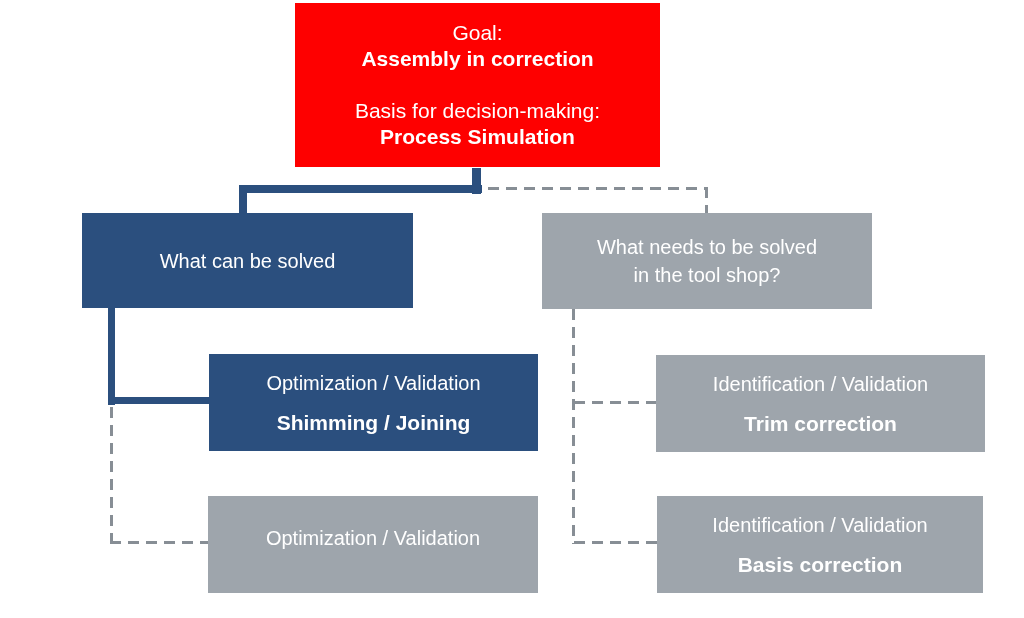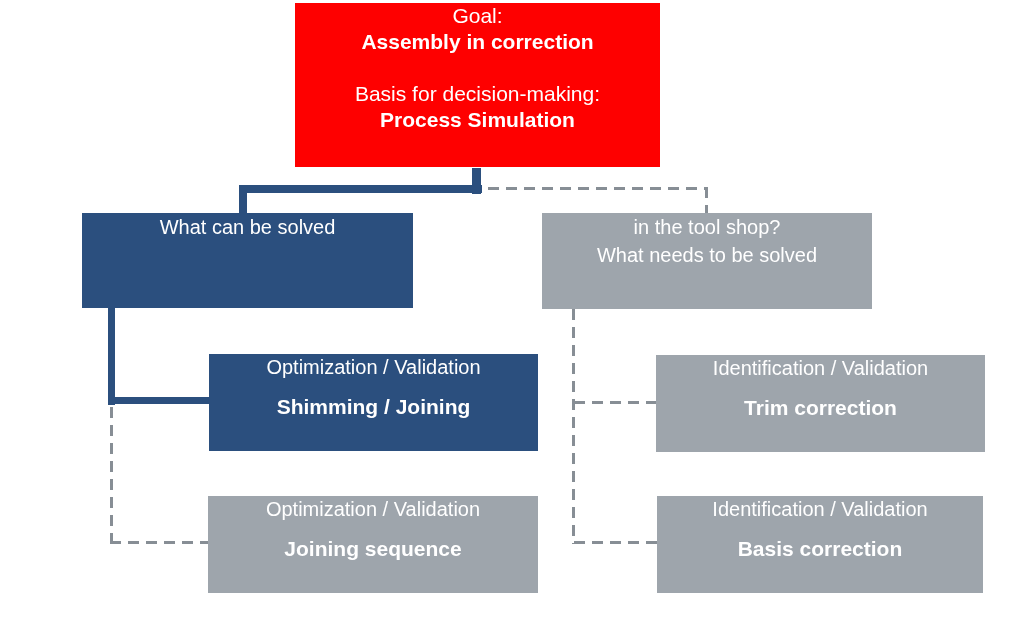--- a/index.html
+++ b/index.html
@@ -15,21 +15,21 @@
     height: 618px;
     background: #FFFFFF;
     overflow: hidden;
   }
   
   .node {
     position: absolute;
     display: flex;
     flex-direction: column;
     align-items: center;
-    justify-content: flex-start;
+    justify-content: center;
     text-align: center;
     color: #FFFFFF;
     box-sizing: border-box;
   }
   .node.red  { background: #FE0000; }
   .node.blue { background: #2B4F7E; }
   .node.gray { background: #9EA5AC; }
 
   .gline { font-size: 21px; line-height: 26px; font-weight: normal; }
   .gline.bold { font-weight: bold; }
@@ -77,32 +77,31 @@
     <div class="gspacer"></div>
     <div class="gline">Basis for decision-making:</div>
     <div class="gline bold">Process Simulation</div>
   </div>
 
   <div class="node blue" style="left:82px; top:213px; width:331px; height:95px;">
     <div class="qline">What can be solved</div>
   </div>
 
   <div class="node gray" style="left:542px; top:213px; width:330px; height:96px;">
+    <div class="qline">What needs to be solved</div>
     <div class="qline">in the tool shop?</div>
-    <div class="qline">What needs to be solved</div>
   </div>
 
   <div class="node blue" style="left:209px; top:354px; width:329px; height:97px;">
     <div class="l1">Optimization / Validation</div>
     <div class="l2">Shimming / Joining</div>
   </div>
 
   <div class="node gray" style="left:208px; top:496px; width:330px; height:97px;">
     <div class="l1">Optimization / Validation</div>
-    <div class="l2">Joining sequence</div>
   </div>
 
   <div class="node gray" style="left:656px; top:355px; width:329px; height:97px;">
     <div class="l1">Identification / Validation</div>
     <div class="l2">Trim correction</div>
   </div>
 
   <div class="node gray" style="left:657px; top:496px; width:326px; height:97px;">
     <div class="l1">Identification / Validation</div>
     <div class="l2">Basis correction</div>

